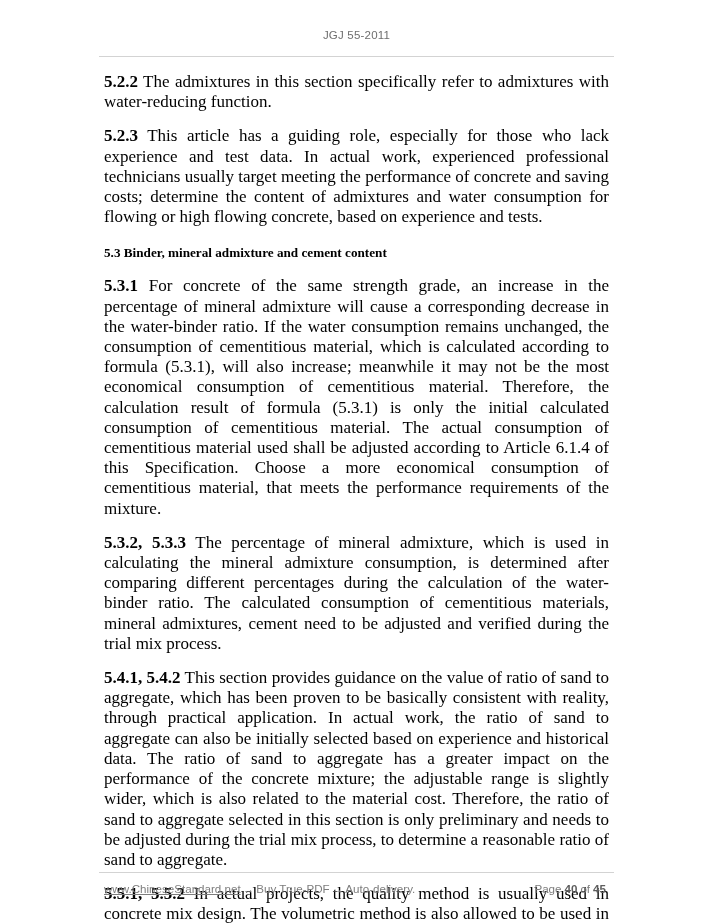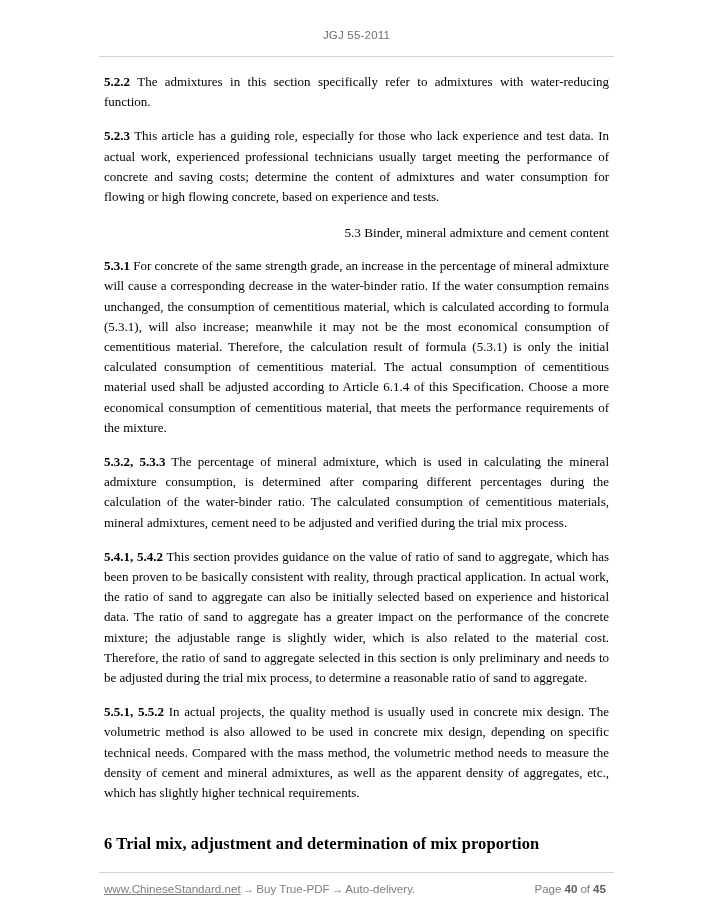--- a/index.html
+++ b/index.html
@@ -55,38 +55,38 @@
   
   .content {
     position: absolute;
     left: 104px;
     top: 72px;
     width: 505px;
   }
 
   p.body-para {
     margin: 0 0 14px 0;
-    font-size: 13px;
+    font-size: 17px;
     line-height: 20.2px;
     text-align: justify;
     text-justify: inter-word;
     hyphens: none;
   }
   p.body-para:last-child { margin-bottom: 0; }
 
   .clause-no {
     font-weight: bold;
   }
 
   h3.section-head {
     margin: 16px 0 14px 0;
     font-size: 13.2px;
     line-height: 19px;
-    font-weight: normal;
-    text-align: right;
+    font-weight: bold;
+    text-align: left;
   }
 
   h2.chapter-head {
     margin: 30px 0 18px 0;
     font-size: 16.5px;
     line-height: 22px;
     font-weight: bold;
     letter-spacing: 0.1px;
     text-align: left;
   }

